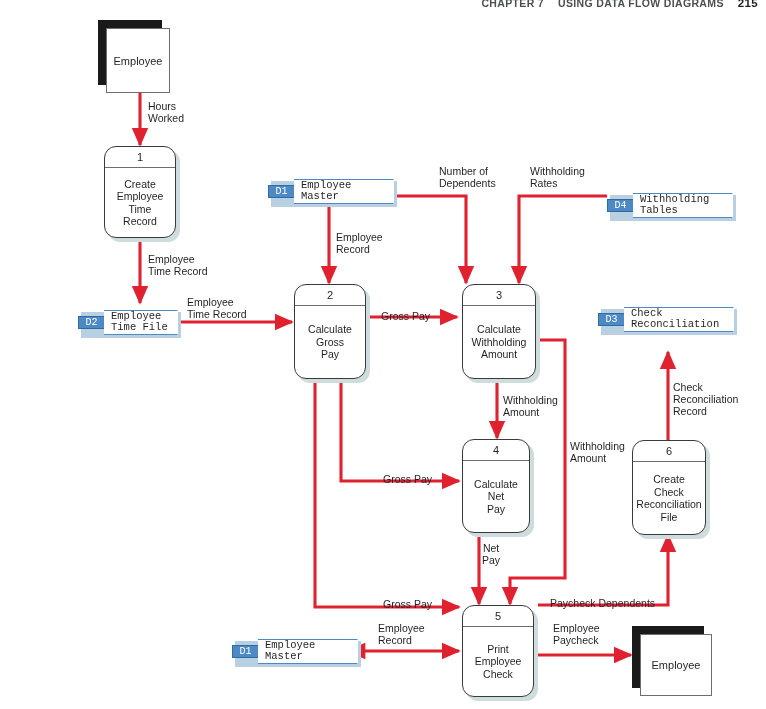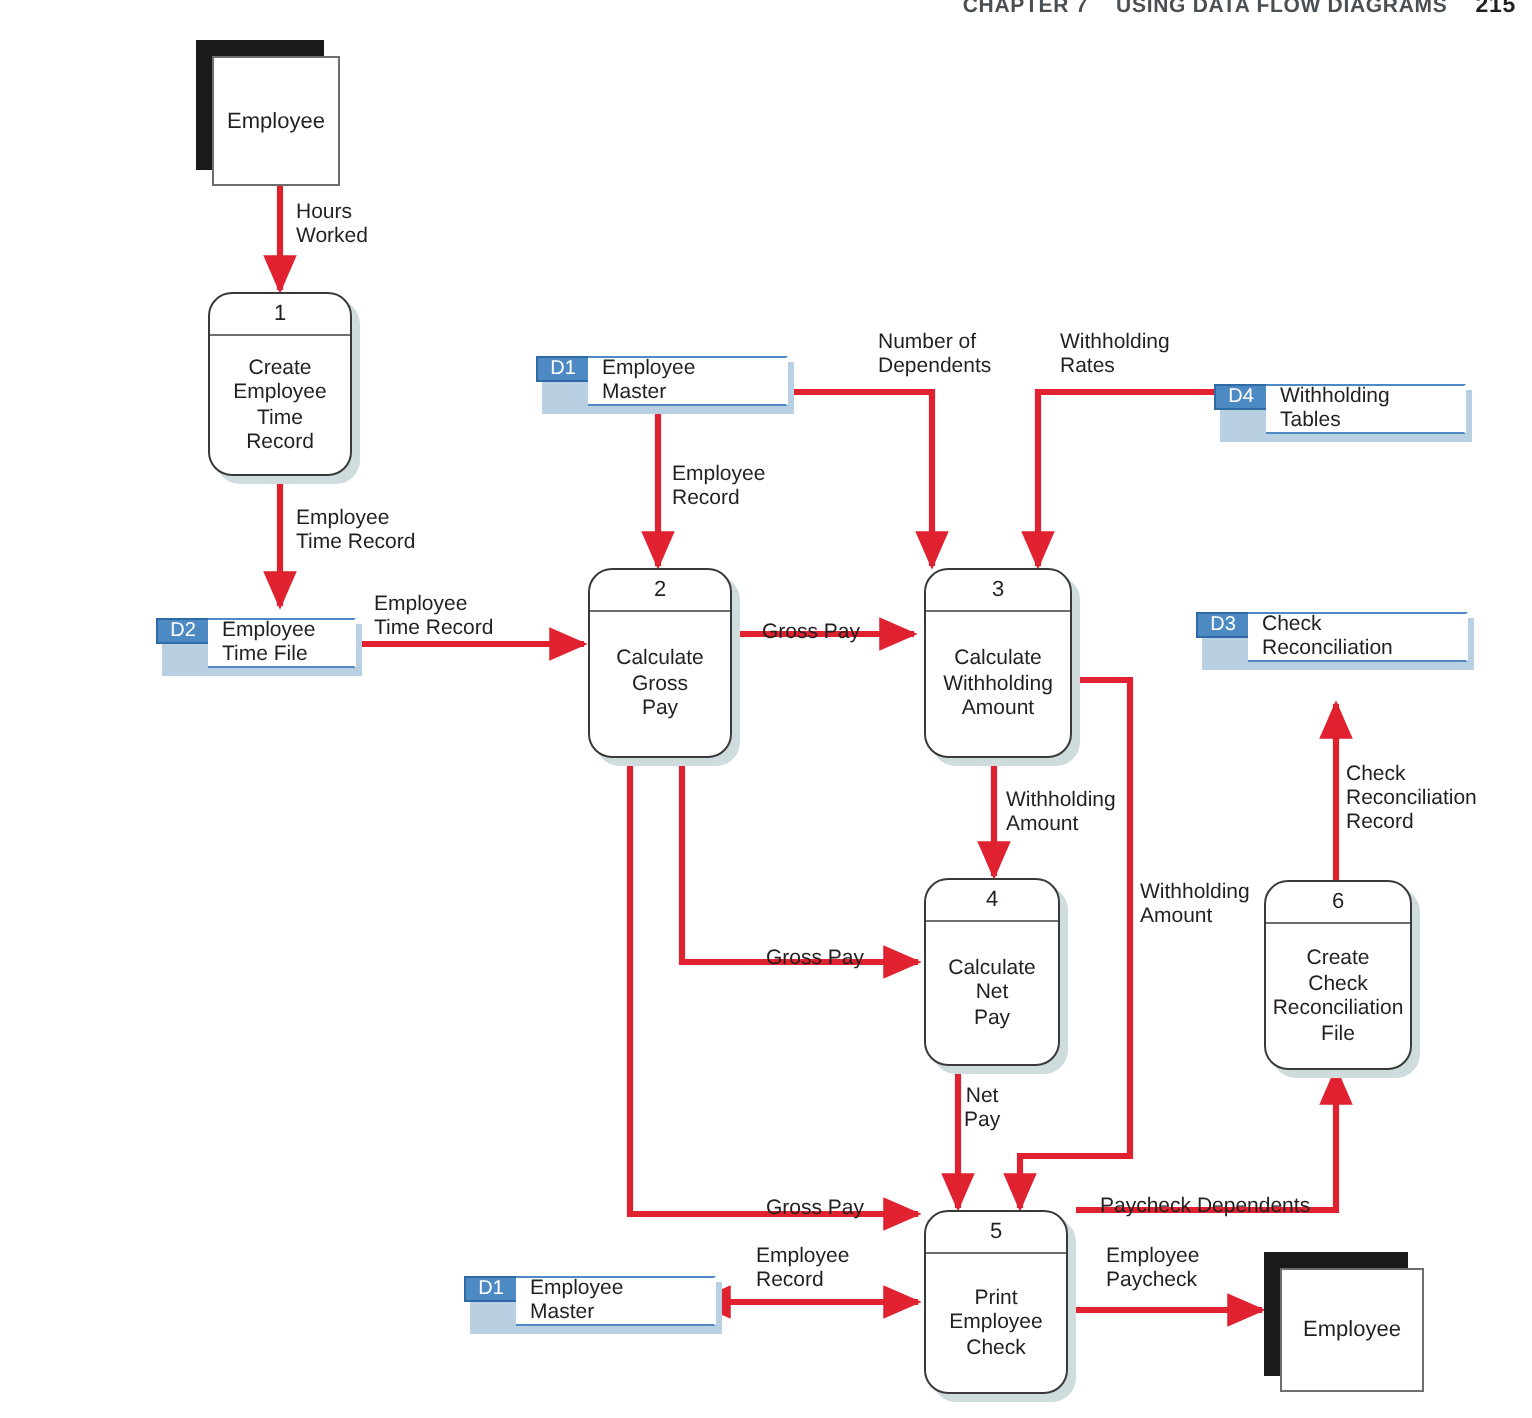--- a/index.html
+++ b/index.html
@@ -128,23 +128,24 @@
   }
   .store .sshadow{
     position:absolute;
     left:3px;top:3px;
     width:100%;height:100%;
     background:#b9cfe2;
   }
   .store .sbody{
     position:relative;
     display:flex;
-    align-items:flex-start;
+    align-items:center;
     width:100%;
     height:100%;
+    font-family:Liberation Mono, monospace;
   }
   .store .sid{
     flex:0 0 26px;
     background:#4d8ac4;
     border-top:1px solid #2e6ba4;
     border-left:1px solid #2e6ba4;
     border-bottom:1px solid #2e6ba4;
     display:flex;
     align-items:center;
     justify-content:center;

